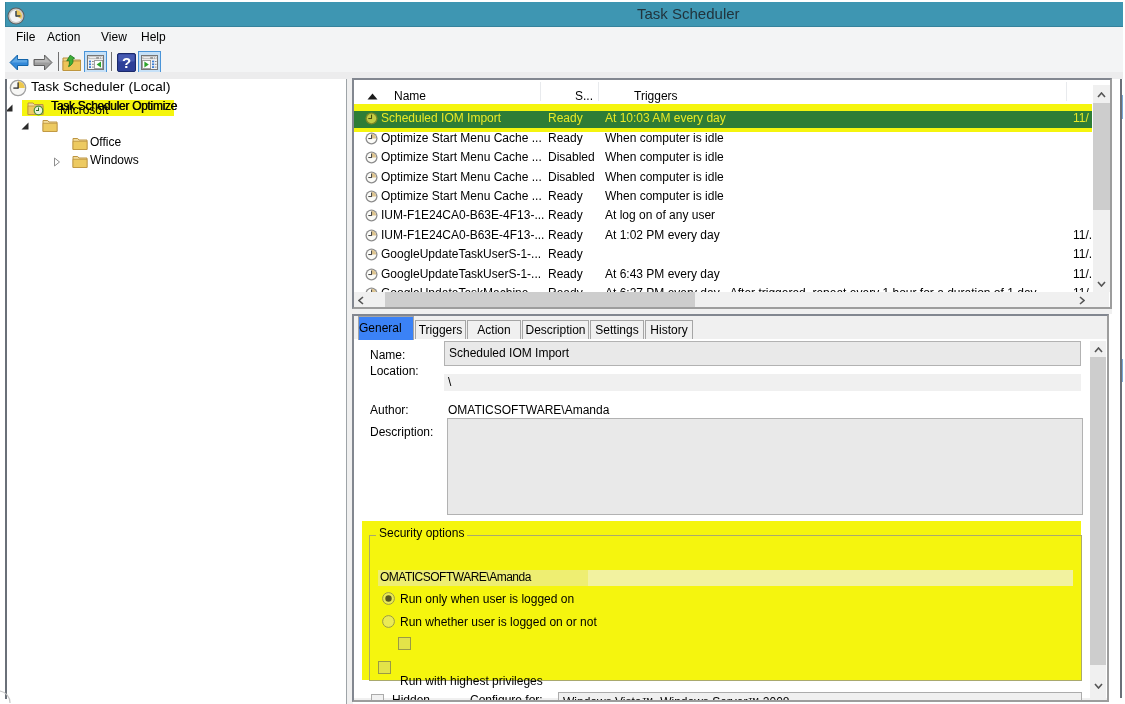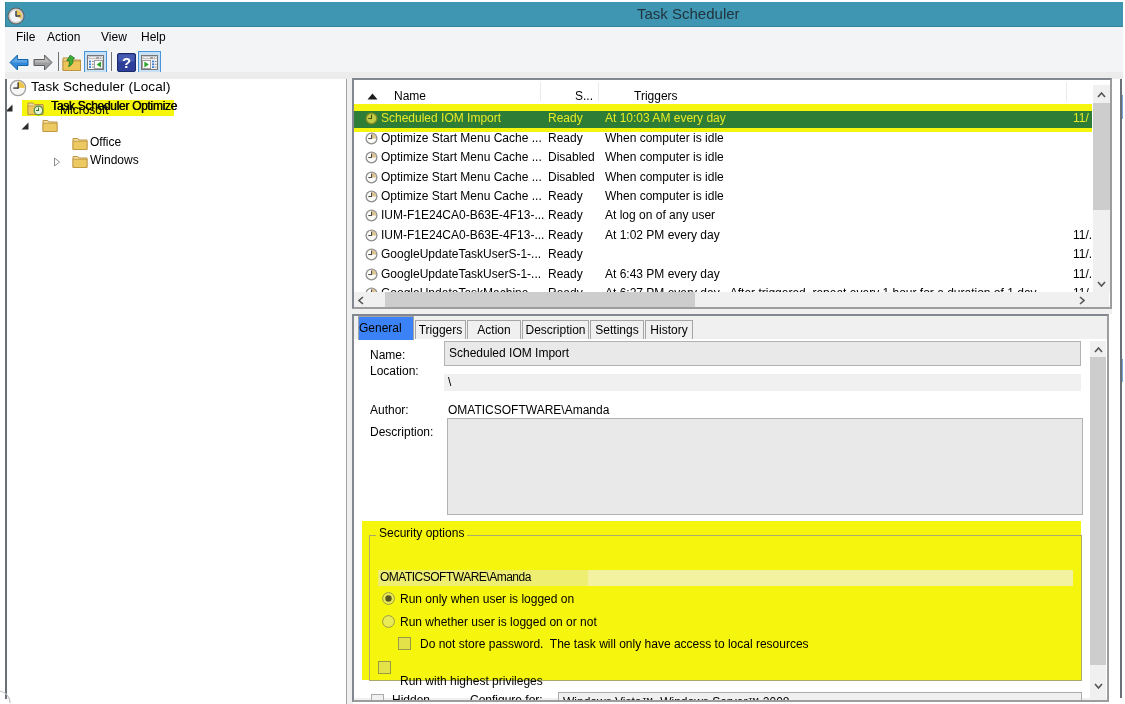--- a/index.html
+++ b/index.html
@@ -358,21 +358,20 @@
     <svg class="abs" style="left:28px;top:276px" width="13" height="13" viewBox="0 0 13 13">
         <circle cx="6.5" cy="6.5" r="5.9" fill="#ebeb55" stroke="#9a9a45" stroke-width="1"></circle>
         <circle cx="6.5" cy="6.5" r="3.2" fill="#57571f"></circle>
       </svg>
     <div class="abs" style="left:46px;top:276px">Run only when user is logged on</div>
     <svg class="abs" style="left:28px;top:299px" width="13" height="13" viewBox="0 0 13 13">
         <circle cx="6.5" cy="6.5" r="5.9" fill="#ebeb55" stroke="#9a9a45" stroke-width="1"></circle>
       </svg>
     <div class="abs" style="left:46px;top:299px">Run whether user is logged on or not</div>
     <div class="abs" style="left:44px;top:321px;width:13px;height:13px;background:#e3e349;border:1px solid #9a9a45"></div>
-    <div class="abs" style="left:66px;top:321px">Do not store password.&nbsp; The task will only have access to local resources</div>
     <div class="abs" style="left:24px;top:345px;width:13px;height:13px;background:#e3e349;border:1px solid #9a9a45"></div>
     <div class="abs" style="left:46px;top:358px">Run with highest privileges</div>
     <div class="abs" style="left:0;top:370px;width:736px;height:14px;overflow:hidden">
       <div class="abs" style="left:17px;top:8px;width:13px;height:13px;background:#f1f1f1;border:1px solid #ababab"></div>
       <div class="abs" style="left:38px;top:7px">Hidden</div>
       <div class="abs" style="left:116px;top:7px">Configure for:</div>
       <div class="abs" style="left:204px;top:6px;width:524px;height:21px;background:#f0f0f0;border:1px solid #acacac;line-height:19px;padding-left:4px">Windows Vista™, Windows Server™ 2008</div>
     </div>
     <div class="abs sbar" style="left:736px;top:25px;width:16px;height:357px">
       <svg class="abs" style="left:4px;top:6px" width="9" height="6" viewBox="0 0 9 6">

